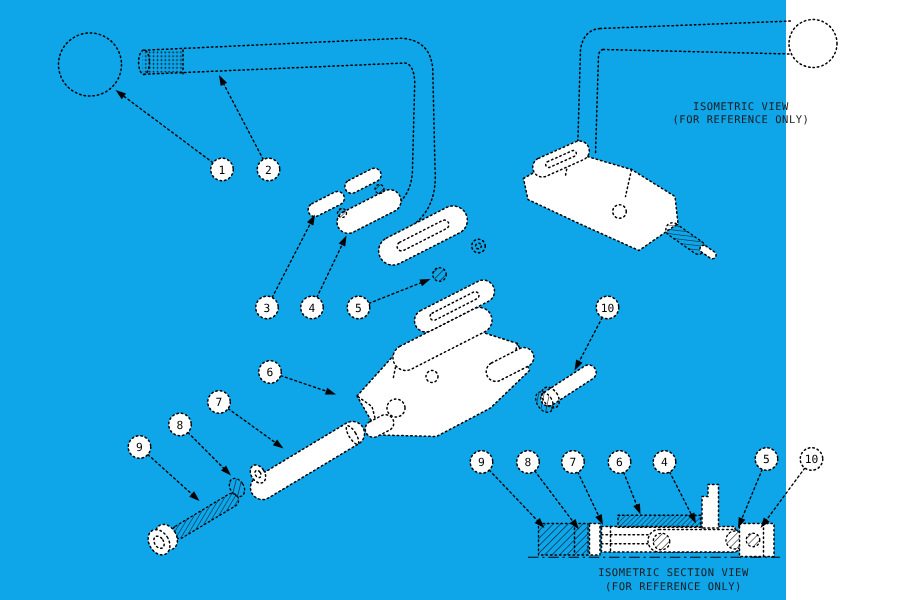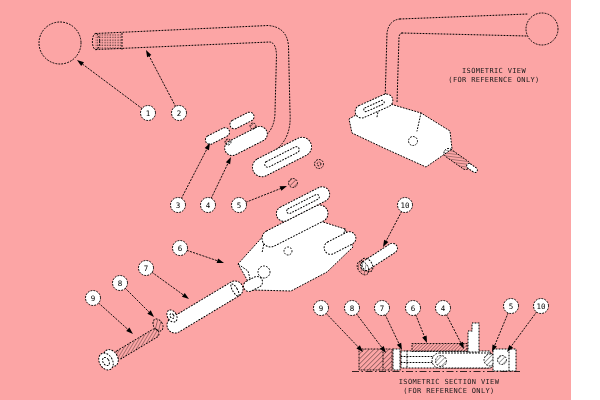--- a/index.html
+++ b/index.html
@@ -1,16 +1,16 @@
 <!DOCTYPE html>
 <html><head>
 <meta charset="utf-8">
 <style>
   html,body{margin:0;padding:0;background:#ffffff;width:600px;height:400px;overflow:hidden}
-  #stage{position:relative;width:571px;height:400px;background:#fca5a5;font-family:"Liberation Sans",sans-serif}
+  #stage{position:relative;width:524px;height:400px;background:#0ea5e9;font-family:"Liberation Sans",sans-serif}
   svg{display:block}
   .ln{stroke:#000;fill:none;stroke-width:1;stroke-dasharray:1 2;stroke-linecap:round;stroke-linejoin:round}
   .lnw{stroke:#000;fill:#fff;stroke-width:1;stroke-dasharray:1 2;stroke-linecap:round;stroke-linejoin:round}
   .lnh{stroke:#000;stroke-width:.9;stroke-dasharray:1 2;stroke-linecap:round}
   .cl{stroke:#000;fill:none;stroke-width:.9;stroke-dasharray:1.4 1.9;stroke-linecap:round}
   .ctr{stroke:#000;fill:none;stroke-width:.8;stroke-dasharray:7 2.5 1.5 2.5}
   .lbl{font-family:"DejaVu Sans Mono","Liberation Mono",monospace;font-size:7px;letter-spacing:.35px;fill:#1a1a1a}
   .bn{font-family:"DejaVu Sans Mono","Liberation Mono",monospace;font-size:7.5px;fill:#000}
 </style>
 </head>

